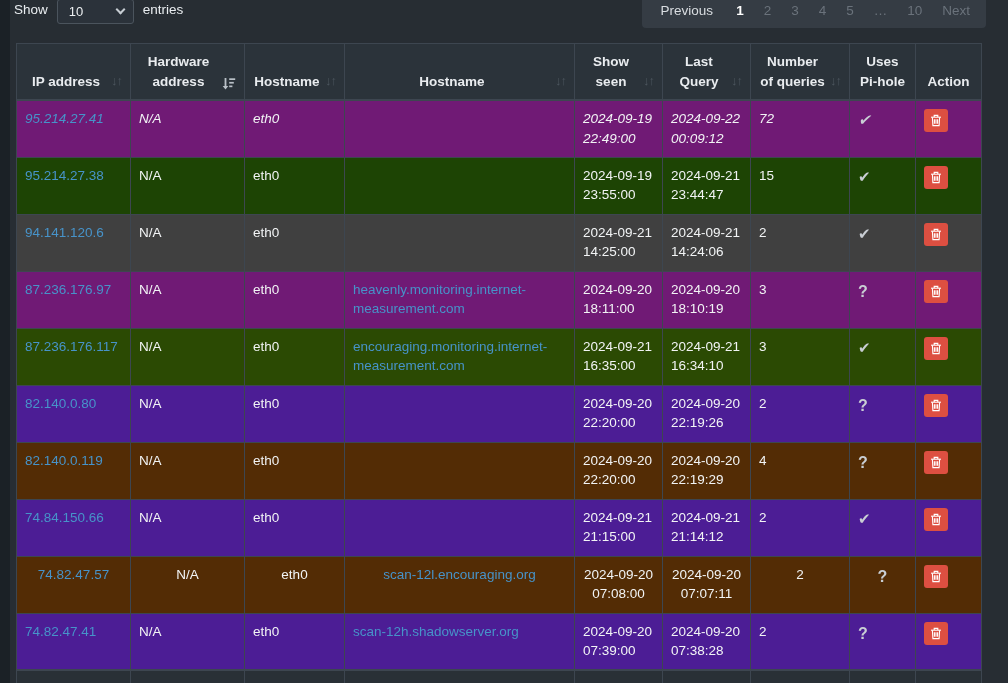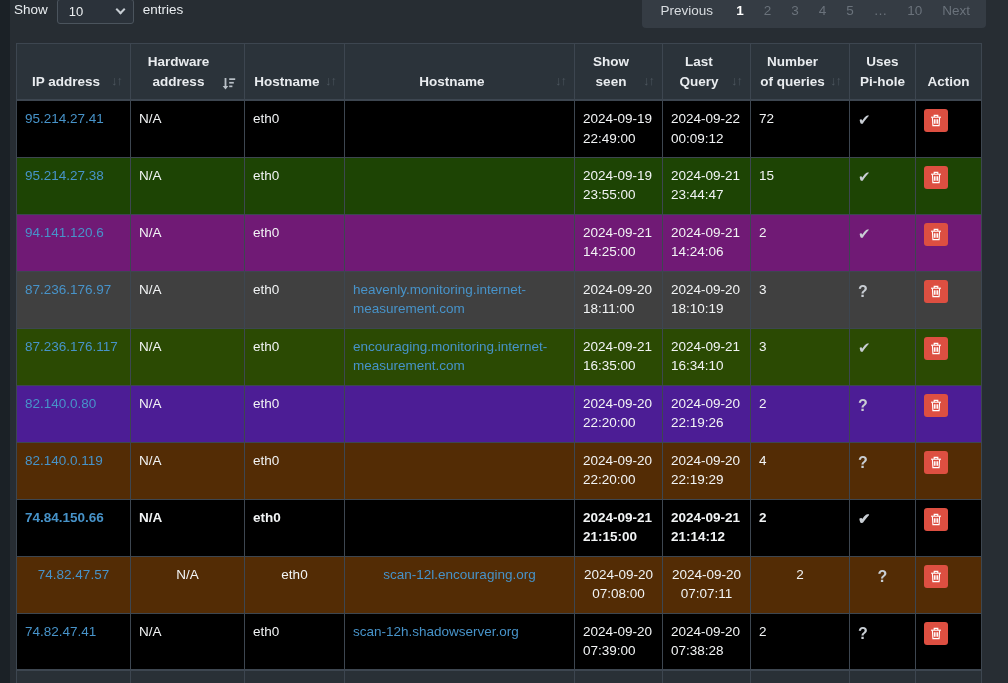--- a/index.html
+++ b/index.html
@@ -200,21 +200,21 @@
           </div>
         </th>
         <th>
           <div class="thw">
             <span class="thl">Action</span>
           </div>
         </th>
       </tr>
   </thead>
   <tbody id="tbody">
-      <tr style="background: #000000;">
+      <tr style="background: #701a75; font-style: italic;">
     <td><a class="lnk" href="#">95.214.27.41</a></td>
     <td><span>N/A</span></td>
     <td><span>eth0</span></td>
     <td><span class="lnk"></span></td>
     <td>
       <span class="dline">2024-09-19</span>
       <span class="dline">22:49:00</span>
     </td>
     <td>
       <span class="dline">2024-09-22</span>
@@ -256,21 +256,21 @@
           <g fill="none" stroke="#ffffff" stroke-width="1.1">
             <path d="M1 3.2h10"></path>
             <path d="M4.2 3V1.4h3.6V3"></path>
             <path d="M2.4 3.4l.5 8.2h6.2l.5-8.2"></path>
             <path d="M4.4 5.2v4.6M6 5.2v4.6M7.6 5.2v4.6"></path>
           </g>
         </svg>
       </button>
     </td>
   </tr>
-      <tr style="background: #701a75;">
+      <tr style="background: #404040;">
     <td><a class="lnk" href="#">94.141.120.6</a></td>
     <td><span>N/A</span></td>
     <td><span>eth0</span></td>
     <td><span class="lnk"></span></td>
     <td>
       <span class="dline">2024-09-21</span>
       <span class="dline">14:25:00</span>
     </td>
     <td>
       <span class="dline">2024-09-21</span>
@@ -284,21 +284,21 @@
           <g fill="none" stroke="#ffffff" stroke-width="1.1">
             <path d="M1 3.2h10"></path>
             <path d="M4.2 3V1.4h3.6V3"></path>
             <path d="M2.4 3.4l.5 8.2h6.2l.5-8.2"></path>
             <path d="M4.4 5.2v4.6M6 5.2v4.6M7.6 5.2v4.6"></path>
           </g>
         </svg>
       </button>
     </td>
   </tr>
-      <tr style="background: #404040;">
+      <tr style="background: #701a75;">
     <td><a class="lnk" href="#">87.236.176.97</a></td>
     <td><span>N/A</span></td>
     <td><span>eth0</span></td>
     <td><span class="lnk">heavenly.monitoring.internet-measurement.com</span></td>
     <td>
       <span class="dline">2024-09-20</span>
       <span class="dline">18:11:00</span>
     </td>
     <td>
       <span class="dline">2024-09-20</span>
@@ -396,21 +396,21 @@
           <g fill="none" stroke="#ffffff" stroke-width="1.1">
             <path d="M1 3.2h10"></path>
             <path d="M4.2 3V1.4h3.6V3"></path>
             <path d="M2.4 3.4l.5 8.2h6.2l.5-8.2"></path>
             <path d="M4.4 5.2v4.6M6 5.2v4.6M7.6 5.2v4.6"></path>
           </g>
         </svg>
       </button>
     </td>
   </tr>
-      <tr style="background: #000000; font-weight: bold;">
+      <tr style="background: #4c1d95;">
     <td><a class="lnk" href="#">74.84.150.66</a></td>
     <td><span>N/A</span></td>
     <td><span>eth0</span></td>
     <td><span class="lnk"></span></td>
     <td>
       <span class="dline">2024-09-21</span>
       <span class="dline">21:15:00</span>
     </td>
     <td>
       <span class="dline">2024-09-21</span>
@@ -452,21 +452,21 @@
           <g fill="none" stroke="#ffffff" stroke-width="1.1">
             <path d="M1 3.2h10"></path>
             <path d="M4.2 3V1.4h3.6V3"></path>
             <path d="M2.4 3.4l.5 8.2h6.2l.5-8.2"></path>
             <path d="M4.4 5.2v4.6M6 5.2v4.6M7.6 5.2v4.6"></path>
           </g>
         </svg>
       </button>
     </td>
   </tr>
-      <tr style="background: #000000;">
+      <tr style="background: #4c1d95;">
     <td><a class="lnk" href="#">74.82.47.41</a></td>
     <td><span>N/A</span></td>
     <td><span>eth0</span></td>
     <td><span class="lnk">scan-12h.shadowserver.org</span></td>
     <td>
       <span class="dline">2024-09-20</span>
       <span class="dline">07:39:00</span>
     </td>
     <td>
       <span class="dline">2024-09-20</span>

